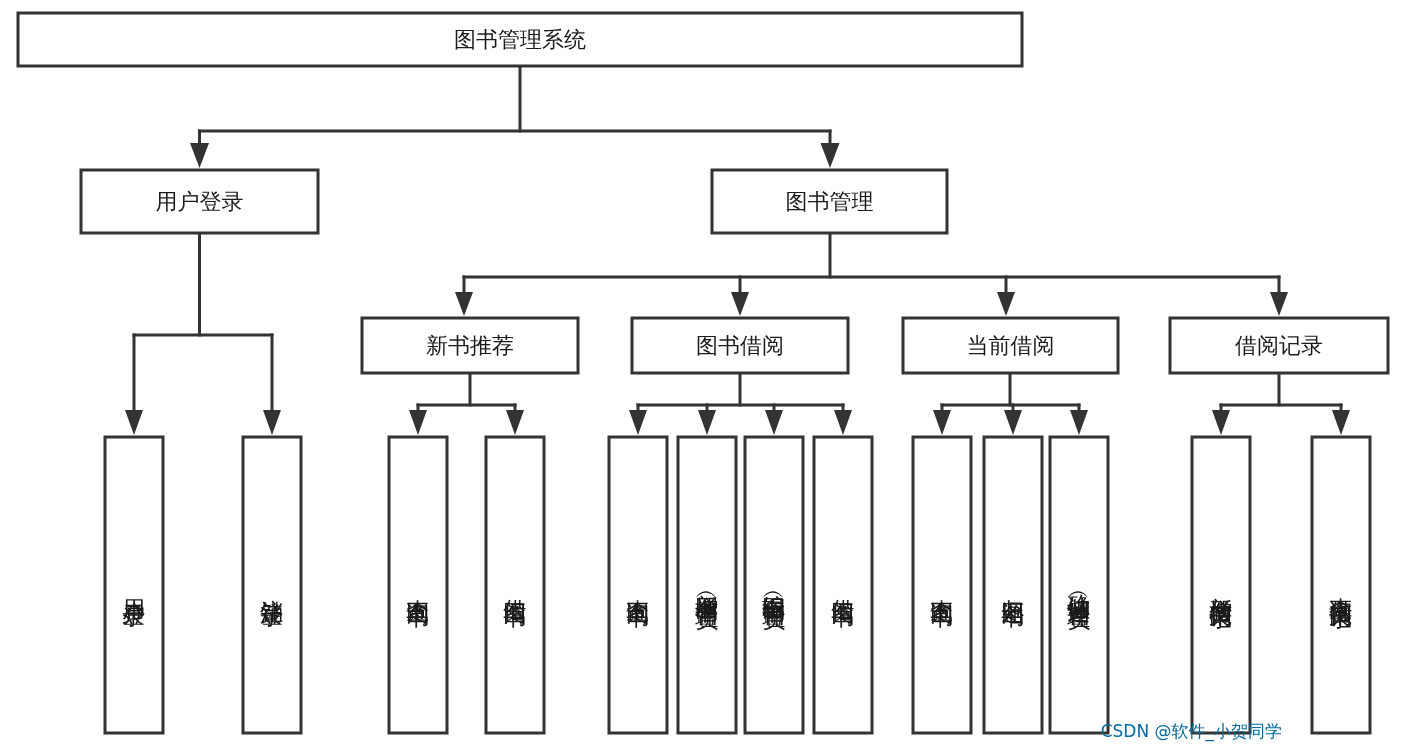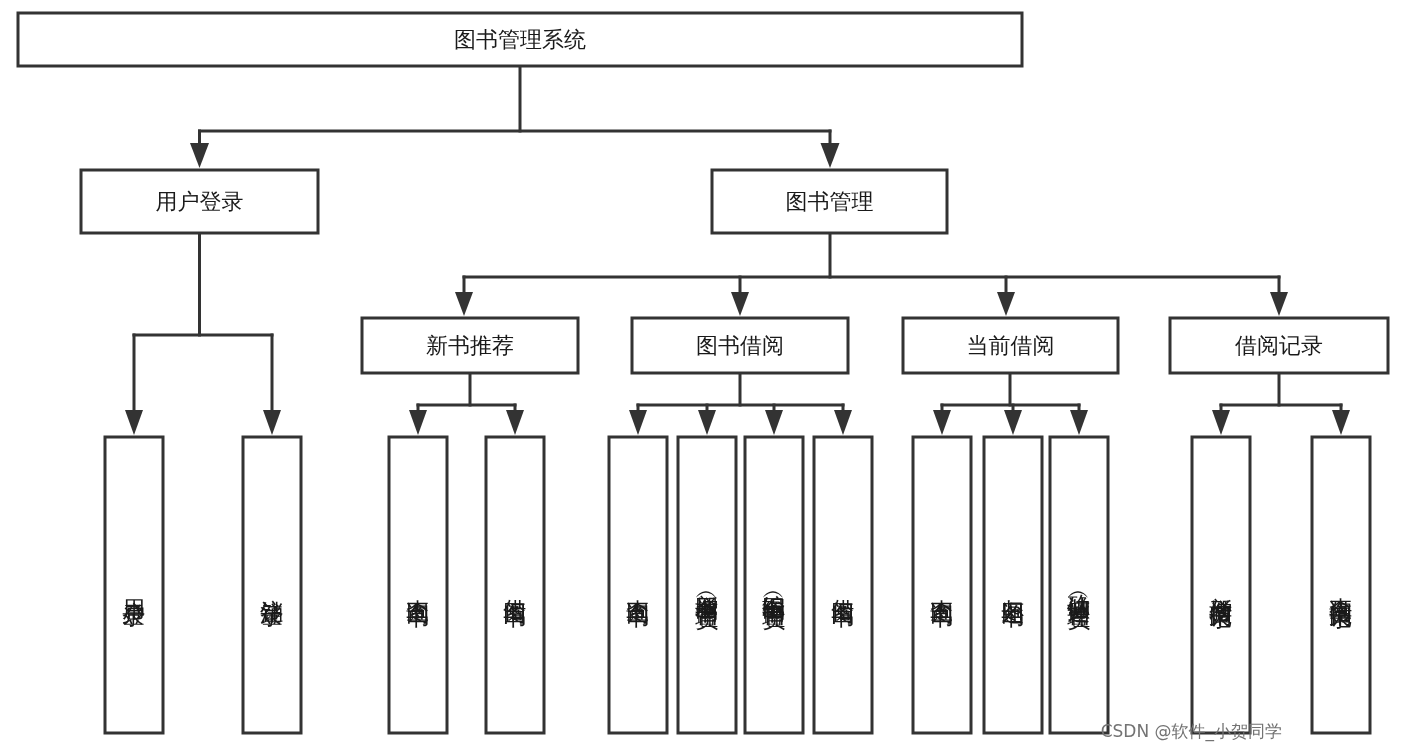--- a/index.html
+++ b/index.html
@@ -62,21 +62,21 @@
     justify-content: center;
     white-space: nowrap;
     pointer-events: none;
   }
   .watermark {
     position: absolute;
     right: 8px;
     bottom: 4px;
     font-family: "DejaVu Sans", "Liberation Sans", sans-serif;
     font-size: 17px;
-    color: #737373;
+    color: #0369a1;
     white-space: nowrap;
   }
 </style>
 </head>
 <body>
 
 <div id="diagram-root">
 
   <svg class="flow" viewBox="0 0 1405 747">
     <defs></defs>

